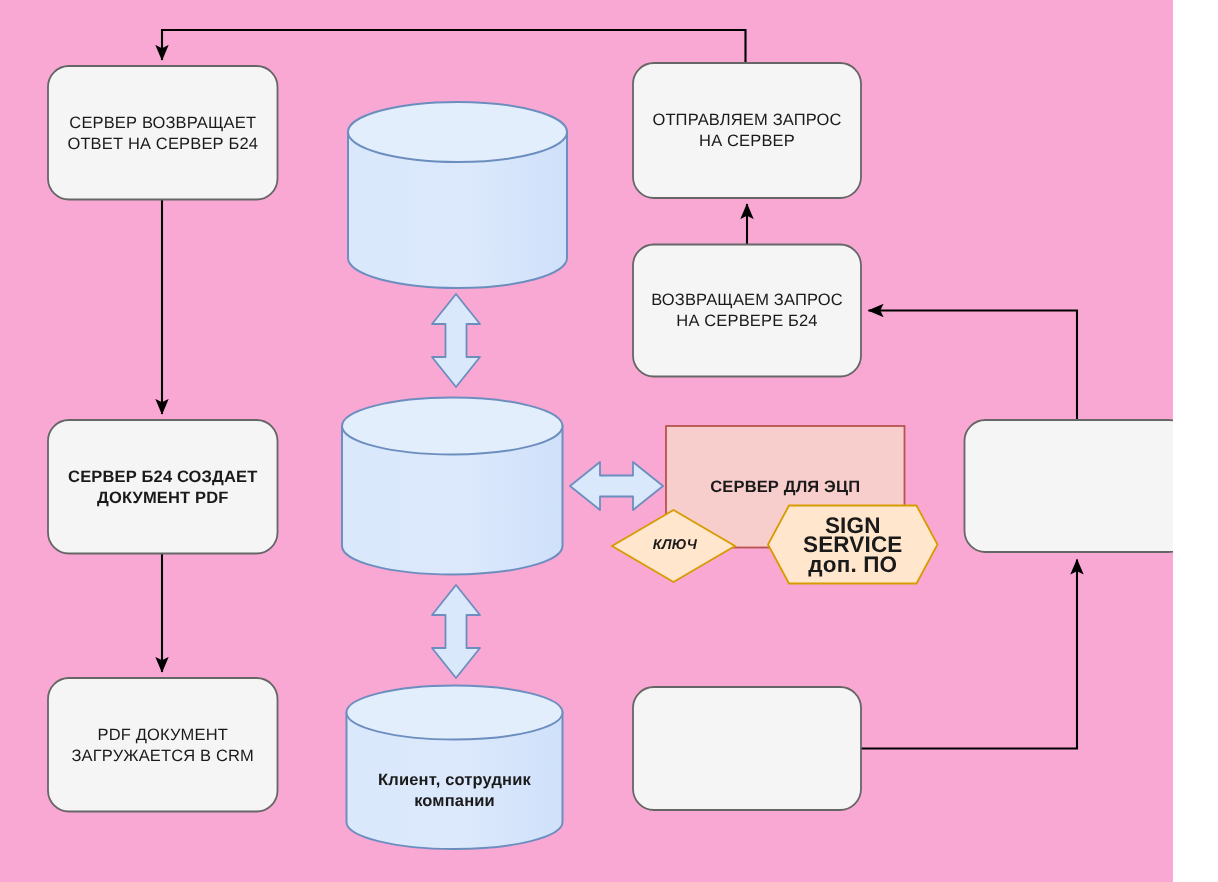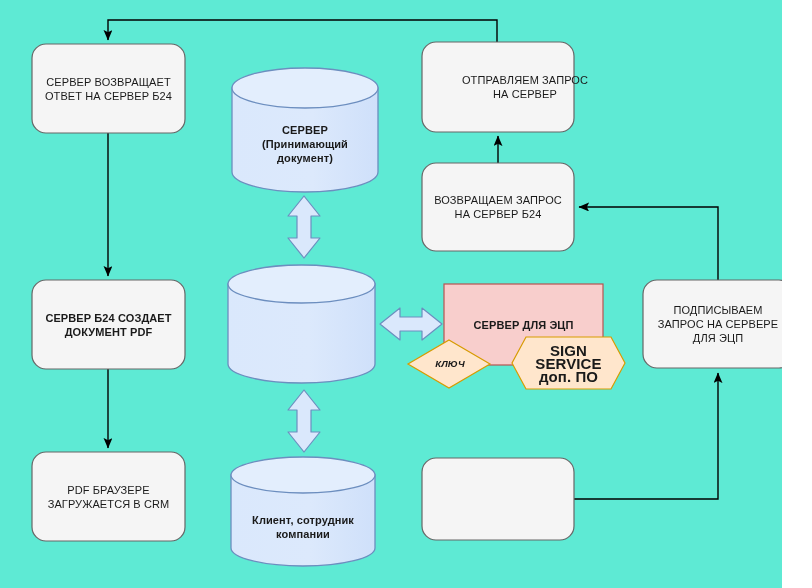--- a/index.html
+++ b/index.html
@@ -7,21 +7,21 @@
     padding: 0;
     background: #ffffff;
   }
   body {
     font-family: "Liberation Sans", "DejaVu Sans", sans-serif;
   }
   #canvas {
     position: relative;
     width: 782px;
     height: 588px;
-    background: #5eead4;
+    background: #f9a8d4;
     overflow: hidden;
   }
   svg.layer {
     position: absolute;
     left: 0;
     top: 0;
     width: 812px;
     height: 588px;
   }
   .edges { z-index: 1; }
@@ -125,37 +125,31 @@
 
     <path d="M526,337 L611,337 L625,363 L611,389 L526,389 L512,363 Z" fill="#ffe6cc" stroke="#d79b00" stroke-width="1.2"></path>
   </svg>
 
   <div class="node-label" style="left:32px; top:44px; width:153px; height:89px;">СЕРВЕР ВОЗВРАЩАЕТ
 ОТВЕТ НА СЕРВЕР Б24</div>
 
   <div class="node-label" style="left:32px; top:280px; width:153px; height:89px;font-weight:bold;">СЕРВЕР Б24 СОЗДАЕТ
 ДОКУМЕНТ PDF</div>
 
-  <div class="node-label" style="left:32px; top:452px; width:153px; height:89px;">PDF БРАУЗЕРЕ
+  <div class="node-label" style="left:32px; top:452px; width:153px; height:89px;">PDF ДОКУМЕНТ
 ЗАГРУЖАЕТСЯ В CRM</div>
 
-  <div class="node-label" style="left:422px; top:42px; width:152px; height:90px;margin-left:27px;">ОТПРАВЛЯЕМ ЗАПРОС
+  <div class="node-label" style="left:422px; top:42px; width:152px; height:90px;">ОТПРАВЛЯЕМ ЗАПРОС
 НА СЕРВЕР</div>
 
   <div class="node-label" style="left:422px; top:163px; width:152px; height:88px;">ВОЗВРАЩАЕМ ЗАПРОС
-НА СЕРВЕР Б24</div>
-
-  <div class="node-label" style="left:643px; top:280px; width:150px; height:88px;">ПОДПИСЫВАЕМ
-ЗАПРОС НА СЕРВЕРЕ
-ДЛЯ ЭЦП</div>
+НА СЕРВЕРЕ Б24</div>
 
 
-  <div class="node-label bold" style="left:232px; top:82px; width:146px; height:124px;">СЕРВЕР
-(Принимающий
-документ)</div>
+
 
 
   <div class="node-label bold" style="left:231px; top:472px; width:144px; height:109px;">Клиент, сотрудник
 компании</div>
 
   <div class="node-label bold" style="left:444px; top:284px; width:159px; height:81px;">СЕРВЕР ДЛЯ ЭЦП</div>
 
   <div class="node-label bold tiny" style="left:411px; top:340px; width:78px; height:48px;font-style:italic;">КЛЮЧ</div>
 
   <div class="node-label bold small" style="left:516px; top:337px; width:105px; height:52px;">SIGN SERVICE

